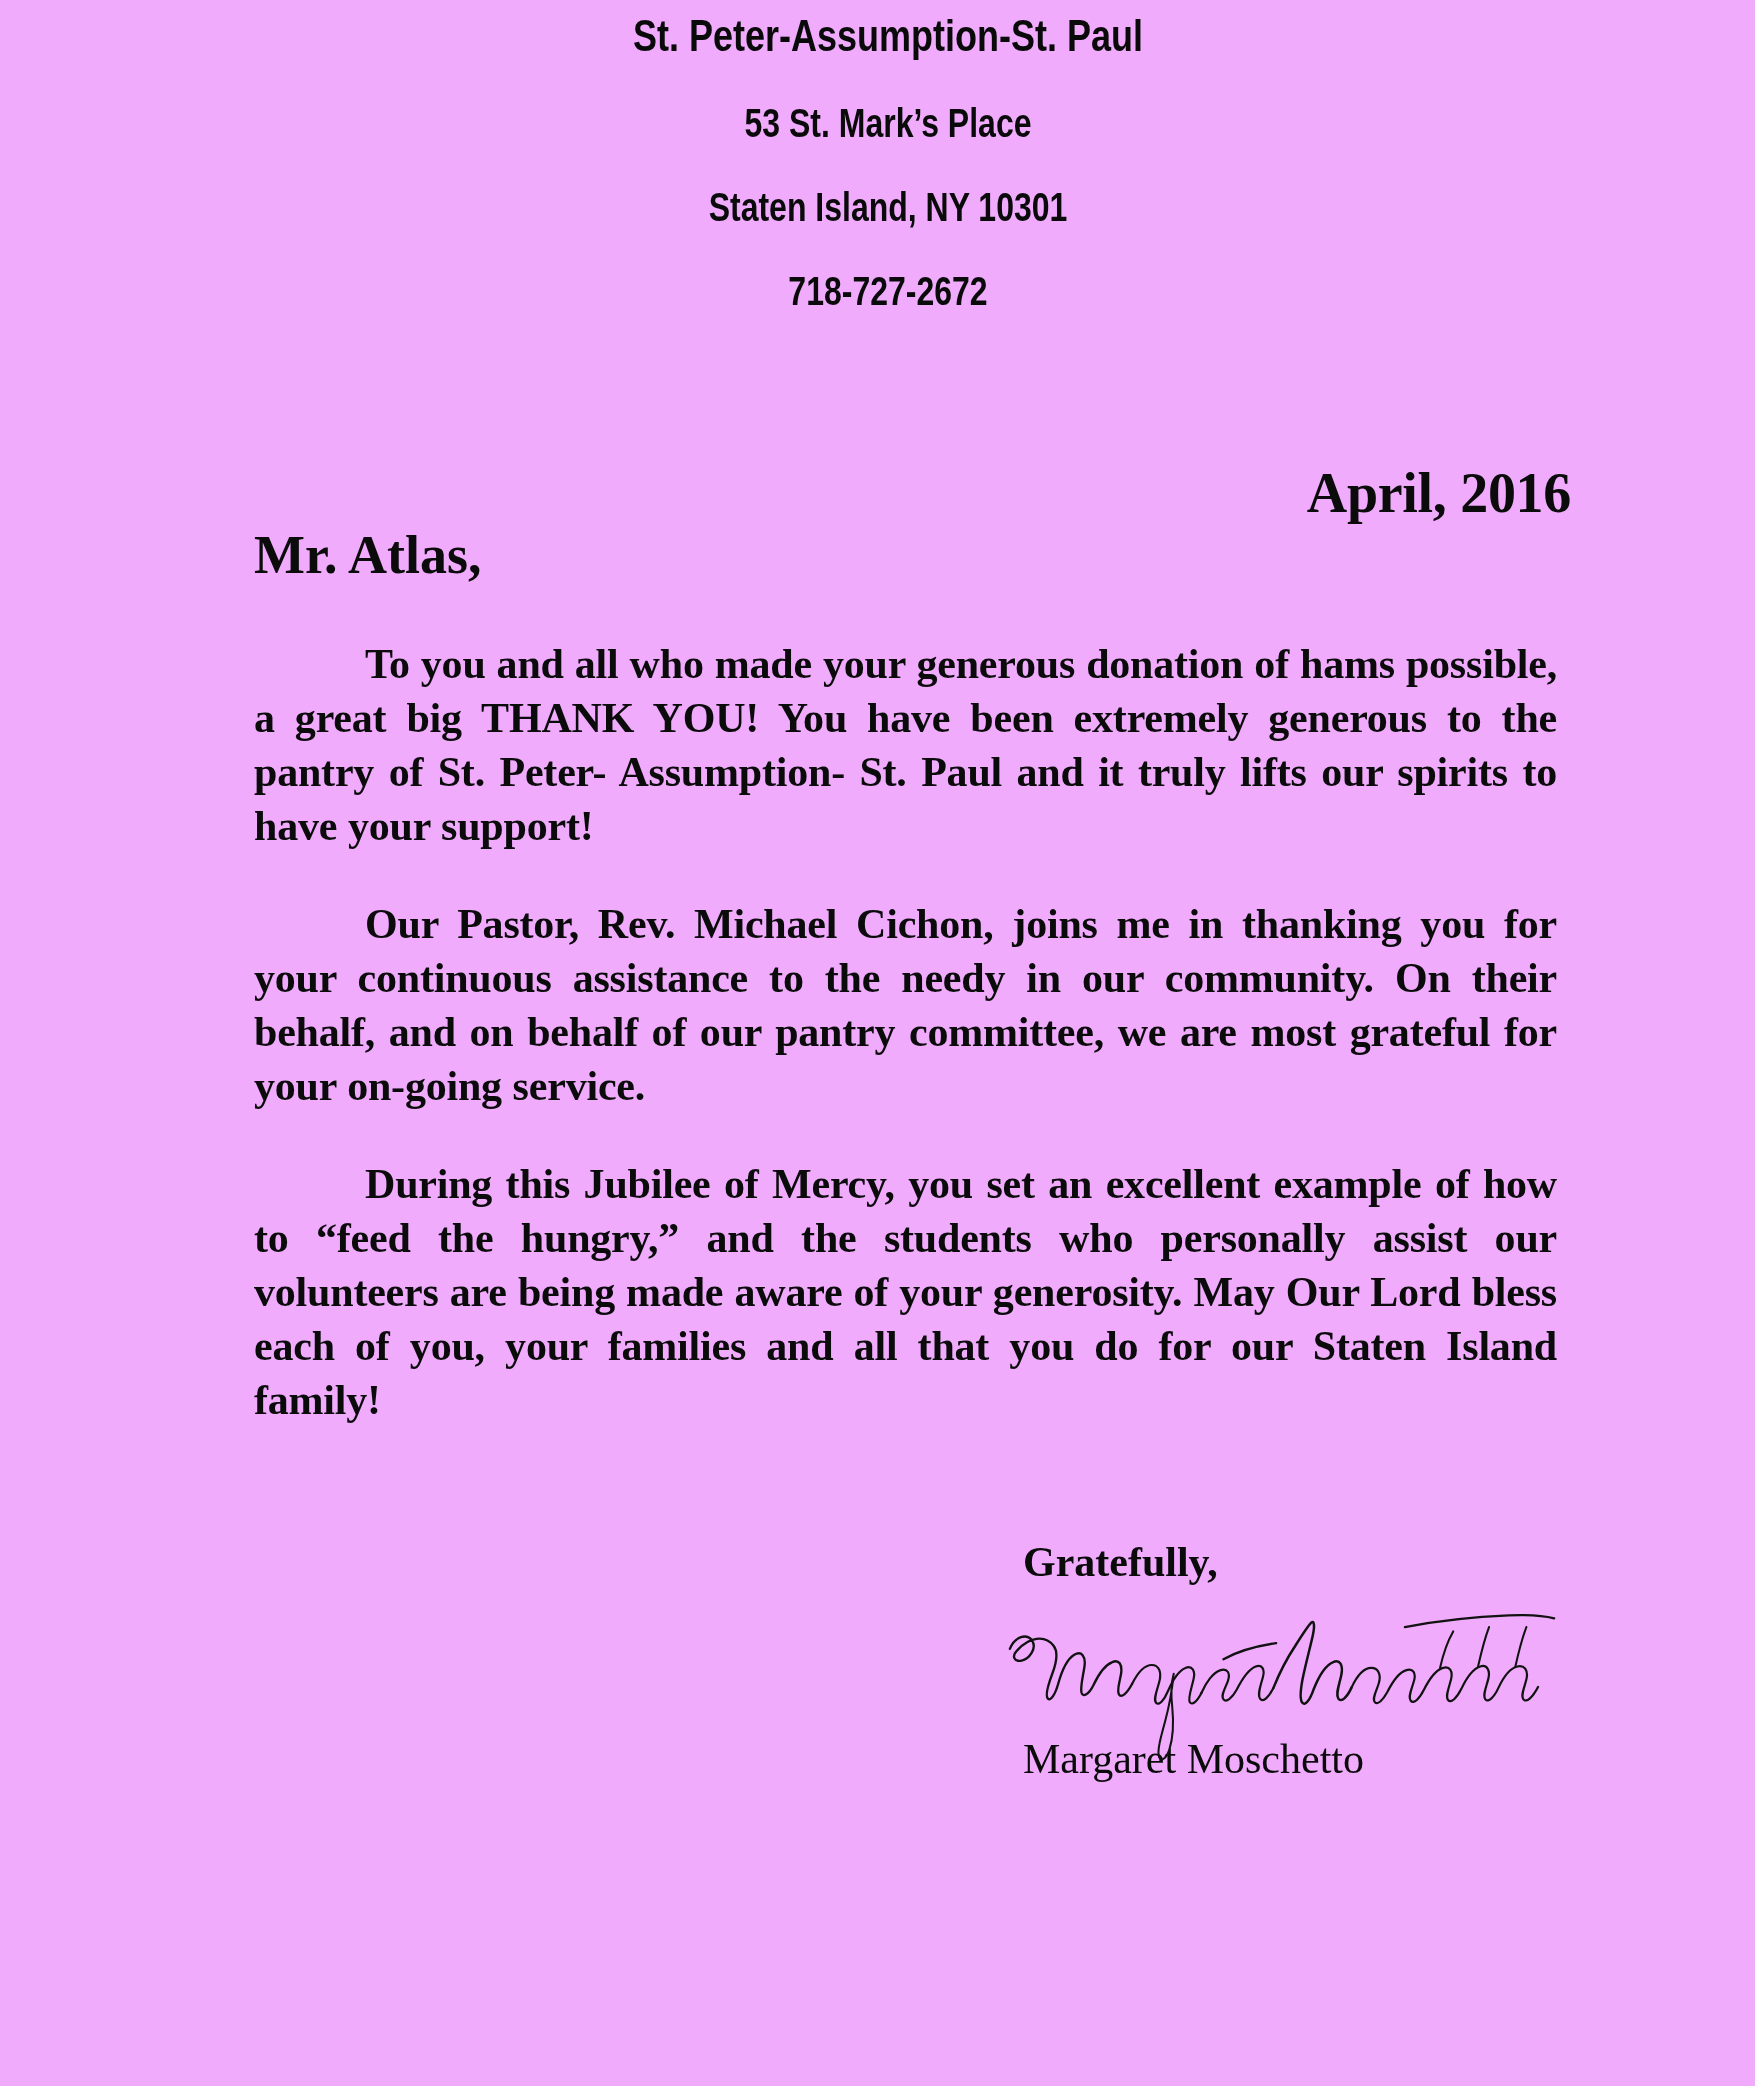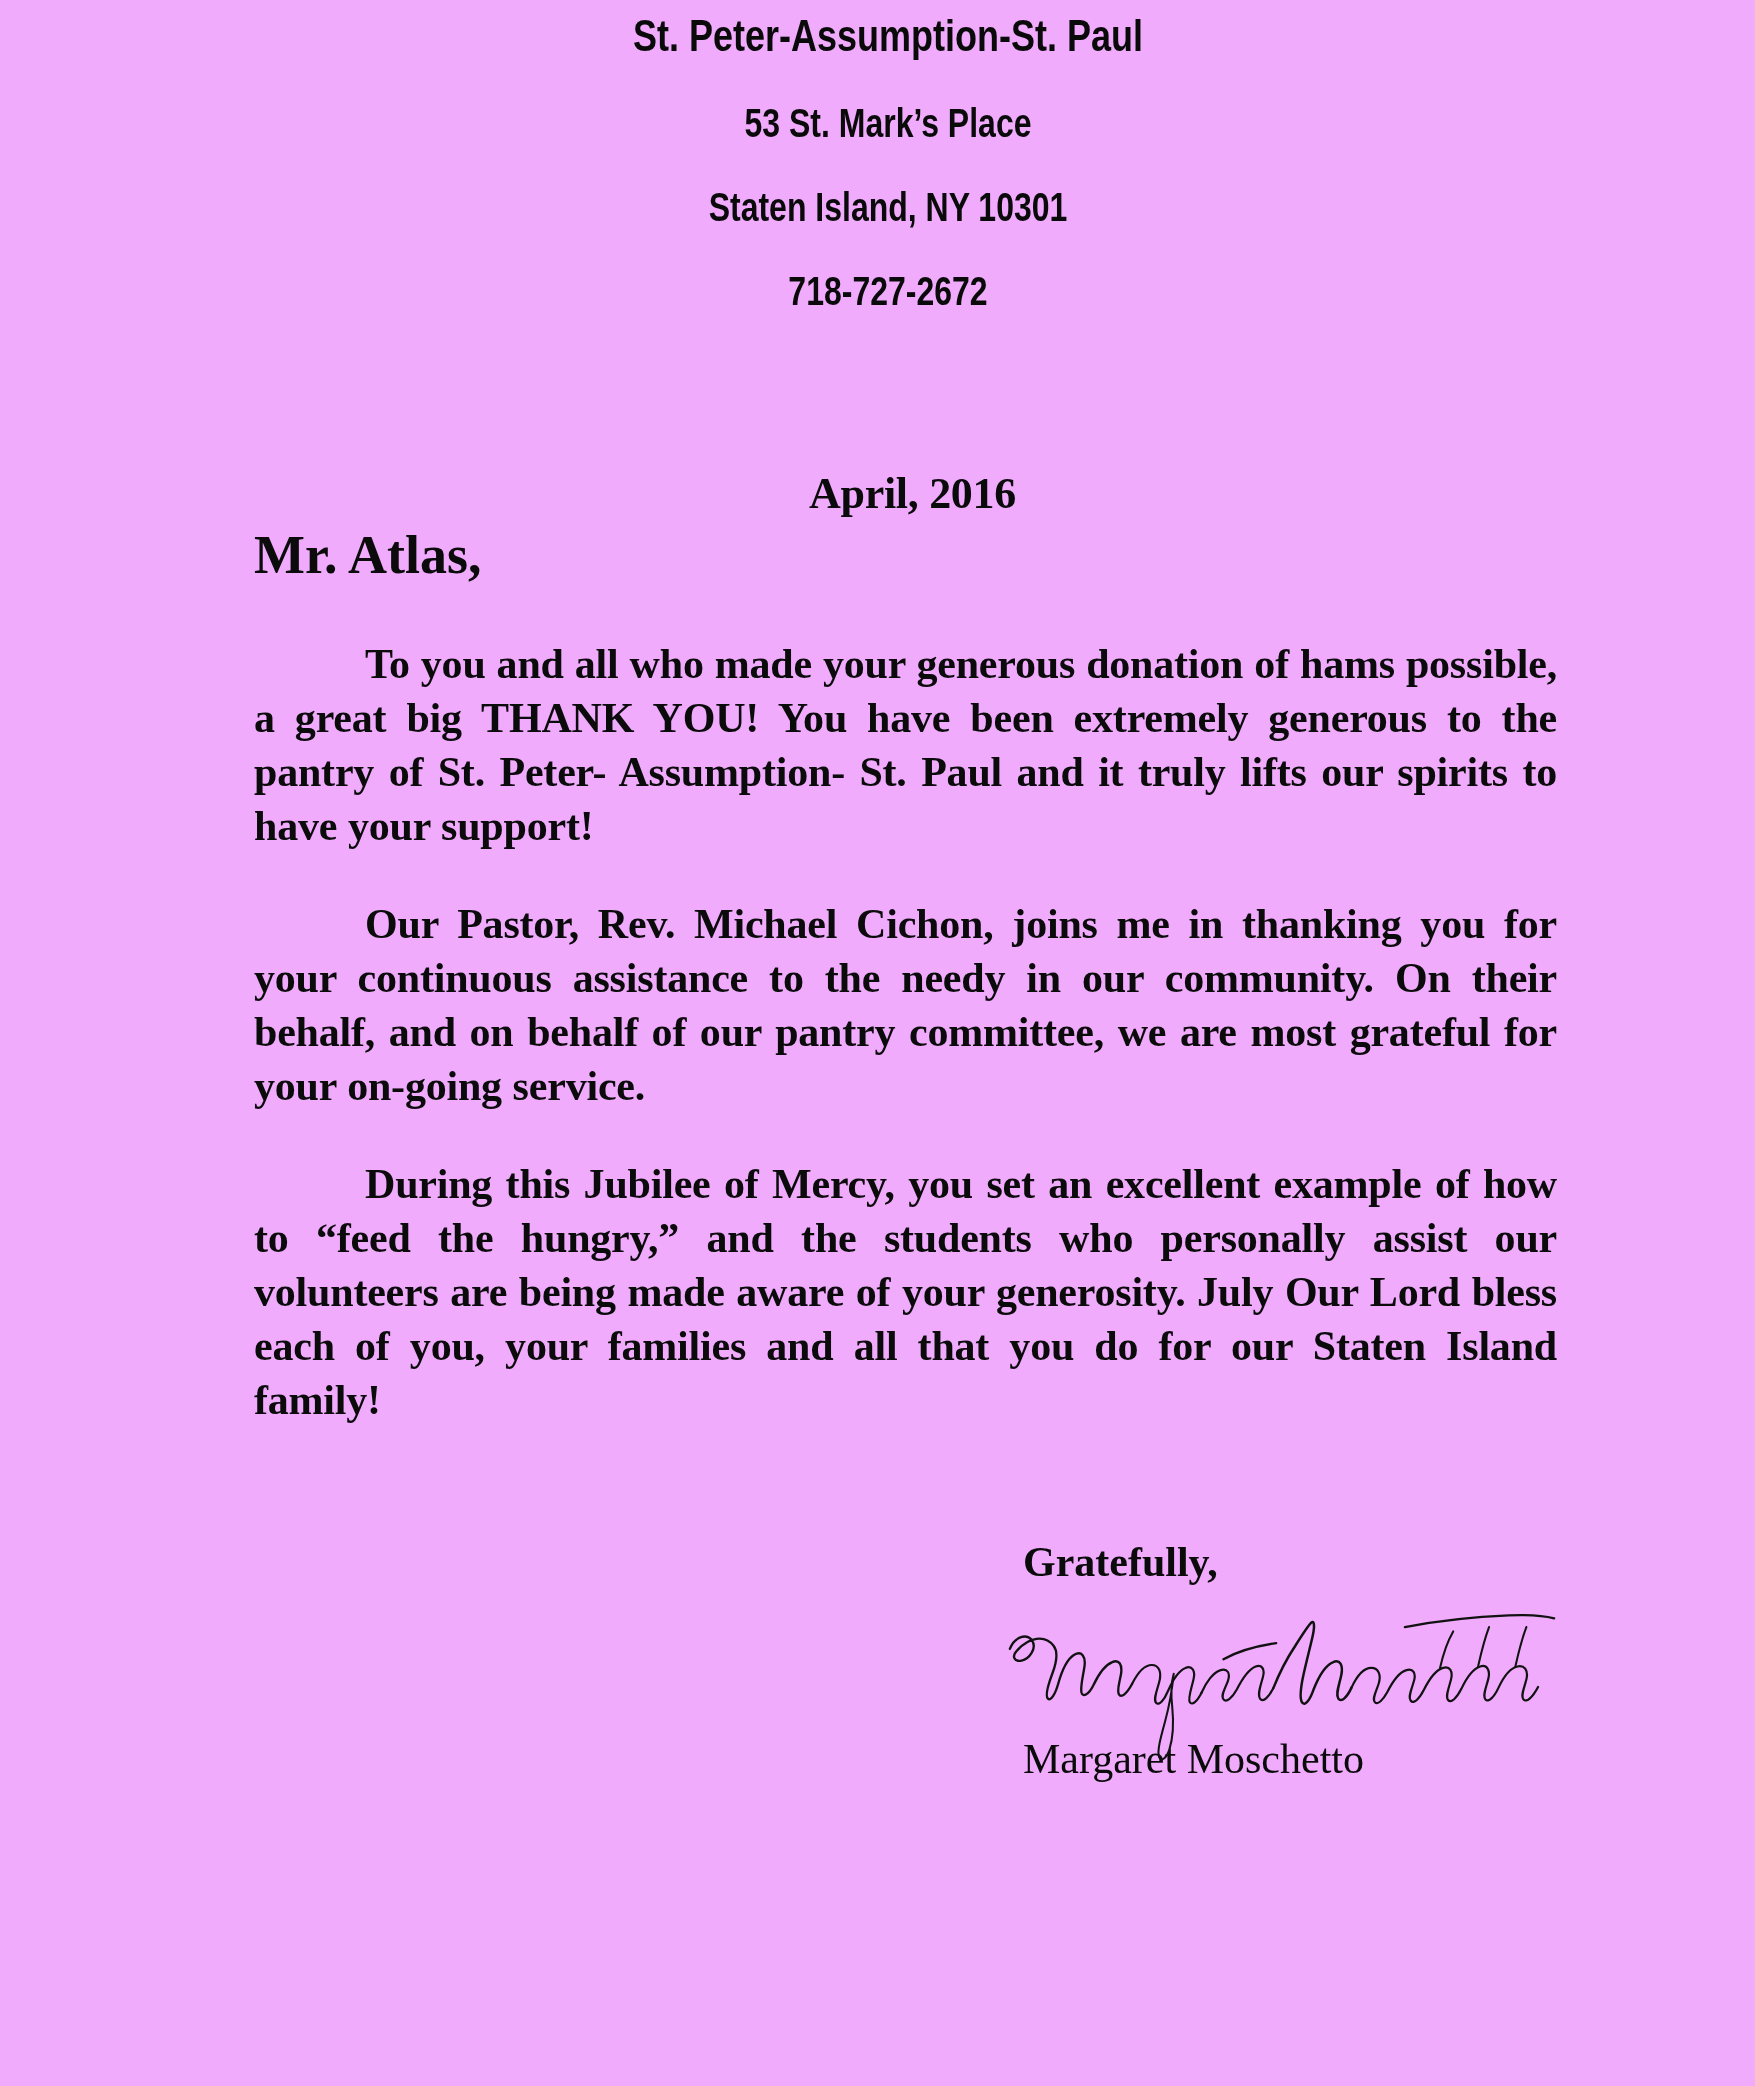--- a/index.html
+++ b/index.html
@@ -44,23 +44,23 @@
   .lh-2 { font-size: 40px; line-height: 40px; margin-bottom: 44px; }
   .lh-3 { font-size: 40px; line-height: 40px; margin-bottom: 44px; }
   .lh-4 { font-size: 40px; line-height: 40px; }
 
   
   .date-line {
     position: absolute;
     left: 254px;
     top: 468px;
     width: 1317px;
-    text-align: center;
-    font-weight: bold;
-    font-size: 44px;
+    text-align: right;
+    font-weight: bold;
+    font-size: 56px;
     line-height: 51px;
     letter-spacing: -0.3px;
   }
 
   
   .salutation {
     position: absolute;
     left: 254px;
     top: 530px;
     font-weight: bold;
@@ -146,21 +146,21 @@
     <div class="lh-line lh-4">718-727-2672</div>
   </div>
 
   <div class="date-line">April, 2016</div>
 
   <div class="salutation">Mr. Atlas,</div>
 
   <div class="body-block">
     <p class="para">To you and all who made your generous donation of hams possible, a great big THANK YOU!  You have been extremely generous to the pantry of St. Peter- Assumption- St. Paul and it truly lifts our spirits to have your support!</p>
     <p class="para">Our Pastor, Rev. Michael Cichon, joins me in thanking you for your continuous assistance to the needy in our community.  On their behalf, and on behalf of our pantry committee, we are most grateful for your on-going service.</p>
-    <p class="para">During this Jubilee of Mercy, you set an excellent example of how to “feed the hungry,” and the students who personally assist our volunteers are being made aware of your generosity.  July Our Lord bless each of you, your families and all that you do for our Staten Island family!</p>
+    <p class="para">During this Jubilee of Mercy, you set an excellent example of how to “feed the hungry,” and the students who personally assist our volunteers are being made aware of your generosity.  May Our Lord bless each of you, your families and all that you do for our Staten Island family!</p>
   </div>
 
   <div class="closing-block">
 
     <div class="closing-line">Gratefully,</div>
 
     <div class="signature-wrap" title="Margaret Moschetto">
       <svg viewBox="0 0 760 200" preserveAspectRatio="none" aria-hidden="true">
 
         <path class="sig-stroke" stroke-width="3.2" d="M8,78 C14,62 30,56 38,66 C46,77 34,92 24,94 C14,96 10,88 18,80

